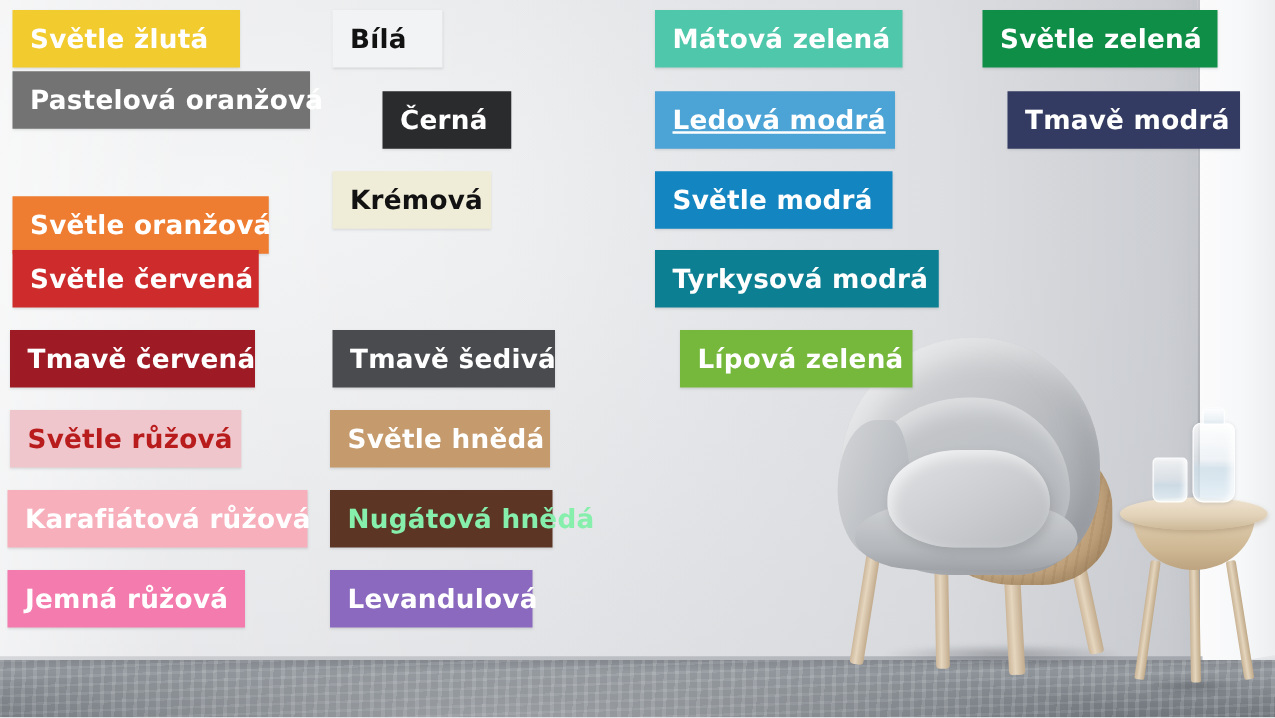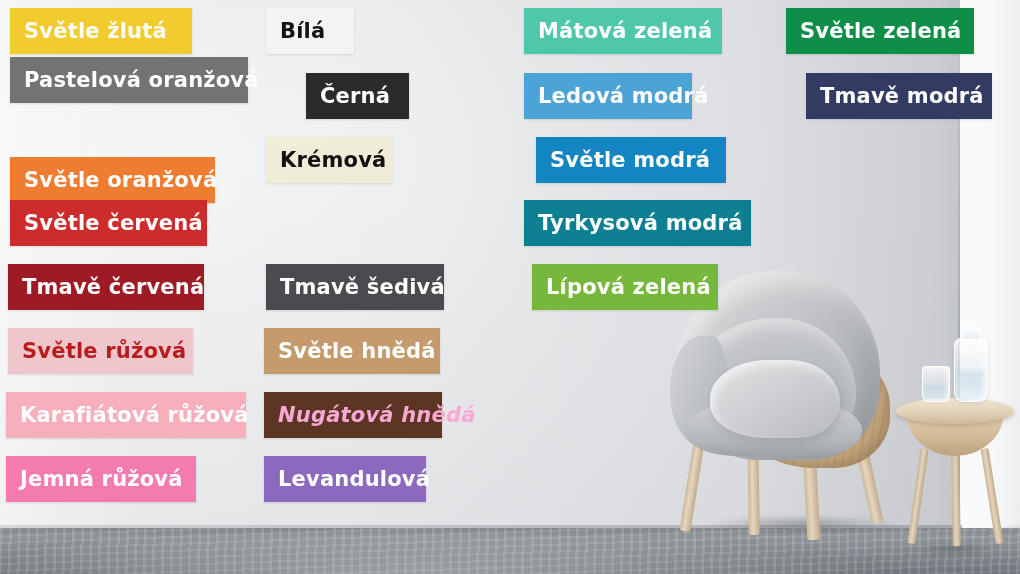--- a/index.html
+++ b/index.html
@@ -239,24 +239,24 @@
       <div class="swatch h" style="left: 10px; top: 200px; width: 197px; background: rgb(206, 44, 44); color: rgb(255, 255, 255);">Světle červená</div>
       <div class="swatch h" style="left: 8px; top: 264px; width: 196px; background: rgb(158, 26, 37); color: rgb(255, 255, 255);">Tmavě červená</div>
       <div class="swatch h" style="left: 8px; top: 328px; width: 185px; background: rgb(239, 198, 204); color: #b91c1c;">Světle růžová</div>
       <div class="swatch h" style="left: 6px; top: 392px; width: 240px; background: rgb(247, 175, 188); color: rgb(255, 255, 255);">Karafiátová růžová</div>
       <div class="swatch h" style="left: 6px; top: 456px; width: 190px; background: rgb(244, 123, 174); color: rgb(255, 255, 255);">Jemná růžová</div>
       <div class="swatch h" style="left: 266px; top: 8px; width: 88px; background: rgb(242, 243, 244); color: rgb(18, 18, 18);">Bílá</div>
       <div class="swatch h" style="left: 266px; top: 73px; width: 103px; background: rgb(42, 43, 45); color: rgb(255, 255, 255); margin-left: 40px;">Černá</div>
       <div class="swatch h" style="left: 266px; top: 137px; width: 127px; background: rgb(239, 236, 216); color: rgb(18, 18, 18);">Krémová</div>
       <div class="swatch h" style="left: 266px; top: 264px; width: 178px; background: rgb(74, 75, 78); color: rgb(255, 255, 255);">Tmavě šedivá</div>
       <div class="swatch h" style="left: 264px; top: 328px; width: 176px; background: rgb(197, 154, 108); color: rgb(255, 255, 255);">Světle hnědá</div>
-      <div class="swatch h" style="left: 264px; top: 392px; width: 178px; background: rgb(92, 53, 36); color: #f9a8d4; font-style: italic;">Nugátová hnědá</div>
+      <div class="swatch h" style="left: 264px; top: 392px; width: 178px; background: rgb(92, 53, 36); color: #86efac;">Nugátová hnědá</div>
       <div class="swatch h" style="left: 524px; top: 8px; width: 198px; background: rgb(79, 199, 170); color: rgb(255, 255, 255);">Mátová zelená</div>
       <div class="swatch h" style="left: 264px; top: 456px; width: 162px; background: rgb(138, 105, 190); color: rgb(255, 255, 255);">Levandulová</div>
-      <div class="swatch h" style="left: 524px; top: 73px; width: 168px; background: rgb(75, 163, 214); color: rgb(255, 255, 255);">Ledová modrá</div>
-      <div class="swatch h" style="left: 524px; top: 137px; width: 190px; background: rgb(19, 133, 192); color: rgb(255, 255, 255); margin-left: 12px;">Světle modrá</div>
+      <div class="swatch h" style="left: 524px; top: 73px; width: 192px; background: rgb(75, 163, 214); color: rgb(255, 255, 255); text-decoration: underline;">Ledová modrá</div>
+      <div class="swatch h" style="left: 524px; top: 137px; width: 190px; background: rgb(19, 133, 192); color: rgb(255, 255, 255);">Světle modrá</div>
       <div class="swatch h" style="left: 524px; top: 200px; width: 227px; background: rgb(13, 127, 146); color: rgb(255, 255, 255);">Tyrkysová modrá</div>
-      <div class="swatch h" style="left: 532px; top: 264px; width: 186px; background: rgb(118, 184, 60); color: rgb(255, 255, 255);">Lípová zelená</div>
+      <div class="swatch h" style="left: 544px; top: 264px; width: 186px; background: rgb(118, 184, 60); color: rgb(255, 255, 255);">Lípová zelená</div>
       <div class="swatch h" style="left: 786px; top: 8px; width: 188px; background: rgb(14, 142, 71); color: rgb(255, 255, 255);">Světle zelená</div>
       <div class="swatch h" style="left: 786px; top: 73px; width: 186px; background: rgb(52, 59, 98); color: rgb(255, 255, 255); margin-left: 20px;">Tmavě modrá</div>
     </div>
 
 </div>
 
 </body></html>

